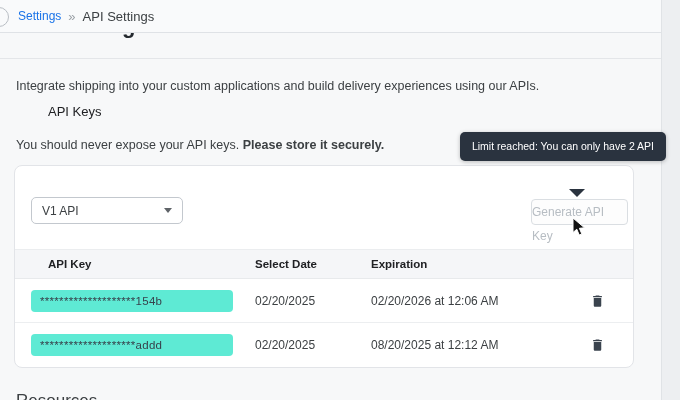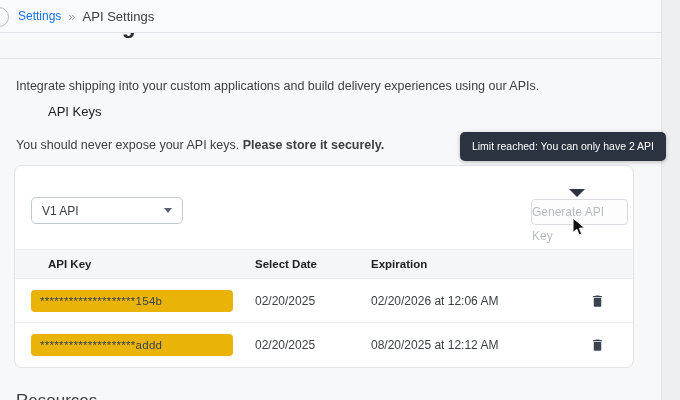--- a/index.html
+++ b/index.html
@@ -93,21 +93,21 @@
   .th { position: absolute; top: 8px; }
   .th-key { left: 18px; margin-left: 15px; }
   .th-created { left: 240px; }
   .th-exp { left: 356px; }
 
   .trow { position: absolute; left: 0; width: 618px; height: 44px; font-size: 12px; color: #3c4043; }
   .trow-1 { top: 113px; border-bottom: 1px solid #eceef0; }
   .trow-2 { top: 157px; }
   .key-pill {
     position: absolute; left: 16px; top: 11px; width: 202px; height: 22px;
-    background: #eab308; border-radius: 4px; line-height: 22px; padding: 0 9px;
+    background: #5eead4; border-radius: 4px; line-height: 22px; padding: 0 9px;
     font-size: 11.5px; color: #37424c; letter-spacing: .3px; overflow: hidden;
   }
   .cell-created { position: absolute; left: 240px; top: 15px; }
   .cell-exp { position: absolute; left: 356px; top: 15px; }
   .delete-btn {
     position: absolute; left: 568px; top: 8px; width: 28px; height: 28px;
     background: transparent; border: none; cursor: pointer;
     display: flex; align-items: center; justify-content: center;
   }
   .delete-btn svg { width: 15px; height: 16px; fill: #3a434e; }

